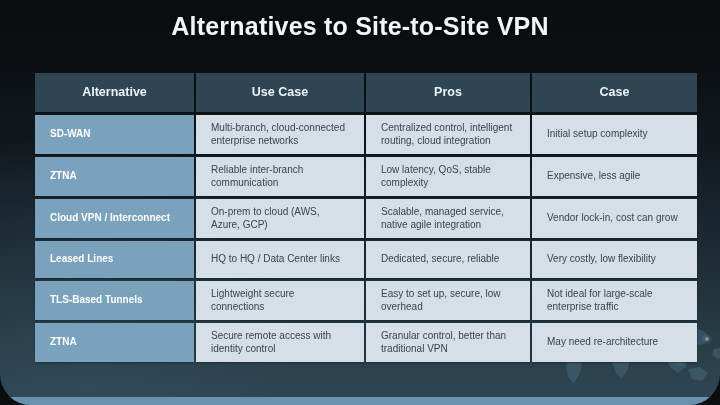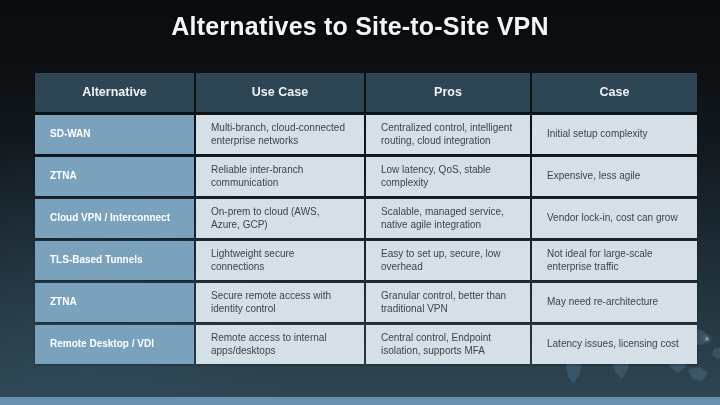--- a/index.html
+++ b/index.html
@@ -16,20 +16,21 @@
     background:
       linear-gradient(to bottom,
         #0a0c0e 0%,
         #0c0f12 14%,
         #11181d 34%,
         #1a2730 56%,
         #24363f 76%,
         #2c424e 92%,
         #2e4553 97%);
     overflow:hidden;
+    border-radius:31px;
   }
   #glow-left {
     position:absolute; left:-120px; top:120px;
     width:420px; height:420px; border-radius:50%;
     background:radial-gradient(circle, rgba(60,95,120,.22) 0%, rgba(60,95,120,0) 68%);
     pointer-events:none;
   }
   #worldmap {
     position:absolute; right:-8px; bottom:6px;
     width:190px; height:86px;
@@ -163,35 +164,35 @@
           <td class="cell">Low latency, QoS, stable complexity</td>
           <td class="cell">Expensive, less agile</td>
         </tr>
         <tr>
           <td class="alt">Cloud VPN / Interconnect</td>
           <td class="cell">On-prem to cloud (AWS, Azure, GCP)</td>
           <td class="cell">Scalable, managed service, native agile integration</td>
           <td class="cell">Vendor lock-in, cost can grow</td>
         </tr>
         <tr>
+          <td class="alt">Leased Lines</td>
+          <td class="cell">HQ to HQ / Data Center links</td>
+          <td class="cell">Dedicated, secure, reliable</td>
+          <td class="cell">Very costly, low flexibility</td>
+        </tr>
+        <tr>
           <td class="alt">TLS-Based Tunnels</td>
           <td class="cell">Lightweight secure connections</td>
           <td class="cell">Easy to set up, secure, low overhead</td>
           <td class="cell">Not ideal for large-scale enterprise traffic</td>
         </tr>
         <tr>
           <td class="alt">ZTNA</td>
           <td class="cell">Secure remote access with identity control</td>
           <td class="cell">Granular control, better than traditional VPN</td>
           <td class="cell">May need re-architecture</td>
         </tr>
-        <tr>
-          <td class="alt">Remote Desktop / VDI</td>
-          <td class="cell">Remote access to internal apps/desktops</td>
-          <td class="cell">Central control, Endpoint isolation, supports MFA</td>
-          <td class="cell">Latency issues, licensing cost</td>
-        </tr>
       </tbody>
     </table>
   </div>
 
   <div id="footer-bar"></div>
 </div>
 
 </body></html>

